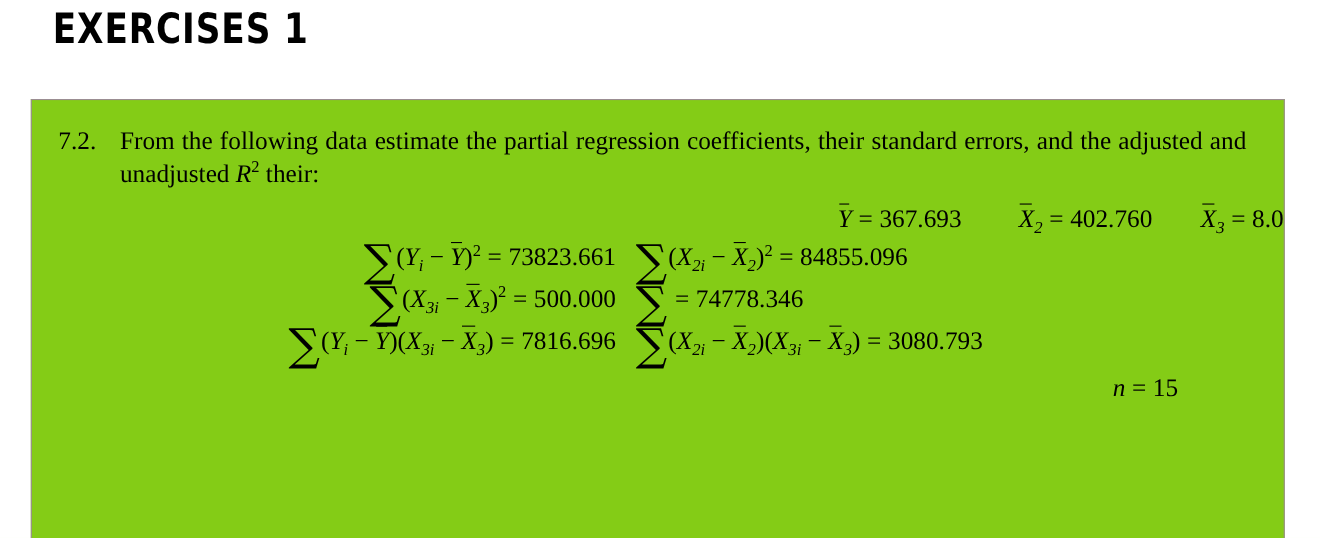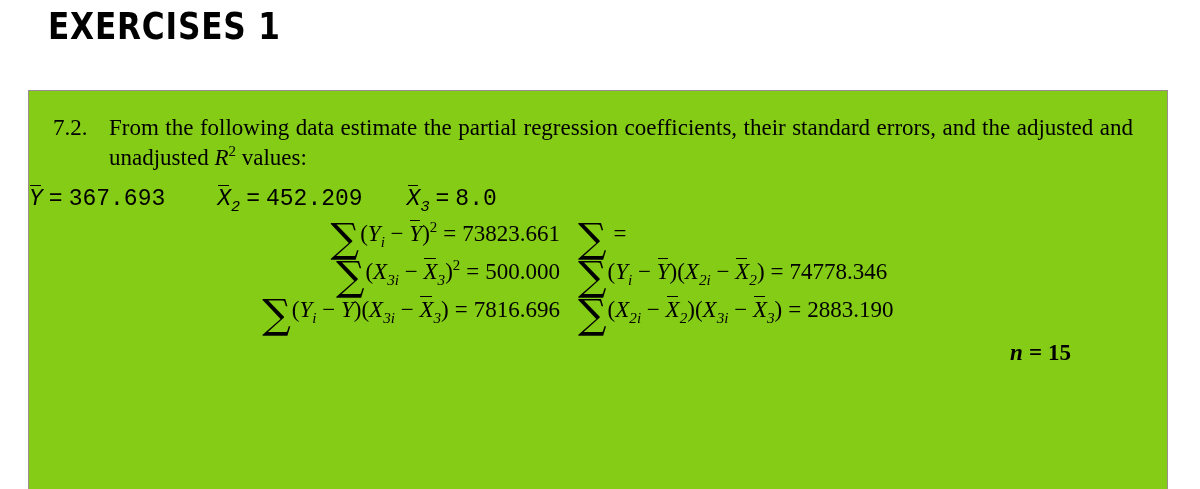--- a/index.html
+++ b/index.html
@@ -69,22 +69,21 @@
     vertical-align: sub;
     line-height: 0;
   }
   .math-area {
     margin-top: 12px;
     font-size: 23px;
   }
   .row {
     display: flex;
     align-items: center;
-    justify-content: flex-start;
-    font-family: Liberation Mono, monospace;
+    justify-content: flex-end;
   }
   .r1 { margin-top: 6px; }
   .cellA, .cellB, .cellC {
     white-space: nowrap;
   }
   .row1 .cellA { margin-right: 52px; }
   .row1 .cellB { margin-right: 44px; }
 
   .sum {
     font-family: "DejaVu Serif", serif;
@@ -129,103 +128,103 @@
     left: 1px;
     right: 2px;
     top: -1px;
     border-top: 1.4px solid #000;
   }
   .n-line {
     text-align: right;
     padding-right: 96px;
     margin-top: 14px;
     font-size: 23px;
-    font-weight: bold;
   }
   .eq { margin: 0 6px; }
 </style>
 </head>
 <body>
 
 <div class="page">
 
   <div class="exercises-title">EXERCISES 1</div>
 
   <div class="problem-box">
 
     <div class="prob-head">
       <div class="prob-num">7.2.</div>
-      <div class="prob-text"><span>From the following data estimate the partial regression coefficients, their standard errors, and the adjusted and unadjusted </span><span class="ital">R</span><sup class="rsup">2</sup><span> values:</span></div>
+      <div class="prob-text"><span>From the following data estimate the partial regression coefficients, their standard errors, and the adjusted and unadjusted </span><span class="ital">R</span><sup class="rsup">2</sup><span> their:</span></div>
     </div>
 
     <div class="math-area">
 
       <div class="row row1 r1">
         <span class="cellA">
           <span class="ital bar-wrap">Y</span><span class="eq">=</span><span>367.693</span>
         </span>
         <span class="cellB">
-          <span class="ital bar-wrap">X</span><sub class="idx ital">2</sub><span class="eq">=</span><span>452.209</span>
+          <span class="ital bar-wrap">X</span><sub class="idx ital">2</sub><span class="eq">=</span><span>402.760</span>
         </span>
         <span class="cellC">
           <span class="ital bar-wrap">X</span><sub class="idx ital">3</sub><span class="eq">=</span><span>8.0</span>
         </span>
       </div>
 
       <div class="bigrow">
         <div class="left-col">
           <span class="mathline">
             <span class="sum">∑</span>
             <span>(<span class="ital">Y</span><sub class="idx ital">i</sub> − <span class="ital bar-wrap">Y</span>)<sup class="rsup">2</sup></span>
             <span class="eq">=</span>
               <span>73823.661</span>
           </span>
         </div>
         <div class="right-col">
           <span class="mathline">
             <span class="sum">∑</span>
-            <span class="eq">=</span>
+            <span>(<span class="ital">X</span><sub class="idx ital">2i</sub> − <span class="ital bar-wrap">X</span><sub class="idx ital">2</sub>)<sup class="rsup">2</sup></span>
+            <span class="eq">=</span>
+              <span>84855.096</span>
           </span>
         </div>
       </div>
 
       <div class="bigrow">
         <div class="left-col">
           <span class="mathline">
             <span class="sum">∑</span>
             <span>(<span class="ital">X</span><sub class="idx ital">3i</sub> − <span class="ital bar-wrap">X</span><sub class="idx ital">3</sub>)<sup class="rsup">2</sup></span>
             <span class="eq">=</span>
               <span>500.000</span>
           </span>
         </div>
         <div class="right-col">
           <span class="mathline">
             <span class="sum">∑</span>
-            <span>(<span class="ital">Y</span><sub class="idx ital">i</sub> − <span class="ital bar-wrap">Y</span>)(<span class="ital">X</span><sub class="idx ital">2i</sub> − <span class="ital bar-wrap">X</span><sub class="idx ital">2</sub>)</span>
             <span class="eq">=</span>
               <span>74778.346</span>
           </span>
         </div>
       </div>
 
       <div class="bigrow">
         <div class="left-col">
           <span class="mathline">
             <span class="sum">∑</span>
             <span>(<span class="ital">Y</span><sub class="idx ital">i</sub> − <span class="ital bar-wrap">Y</span>)(<span class="ital">X</span><sub class="idx ital">3i</sub> − <span class="ital bar-wrap">X</span><sub class="idx ital">3</sub>)</span>
             <span class="eq">=</span>
               <span>7816.696</span>
           </span>
         </div>
         <div class="right-col">
           <span class="mathline">
             <span class="sum">∑</span>
             <span>(<span class="ital">X</span><sub class="idx ital">2i</sub> − <span class="ital bar-wrap">X</span><sub class="idx ital">2</sub>)(<span class="ital">X</span><sub class="idx ital">3i</sub> − <span class="ital bar-wrap">X</span><sub class="idx ital">3</sub>)</span>
             <span class="eq">=</span>
-              <span>2883.190</span>
+              <span>3080.793</span>
           </span>
         </div>
       </div>
 
       <div class="n-line">
         <span class="ital">n</span><span class="eq">=</span><span>15</span>
       </div>
 
     </div>
   </div>

